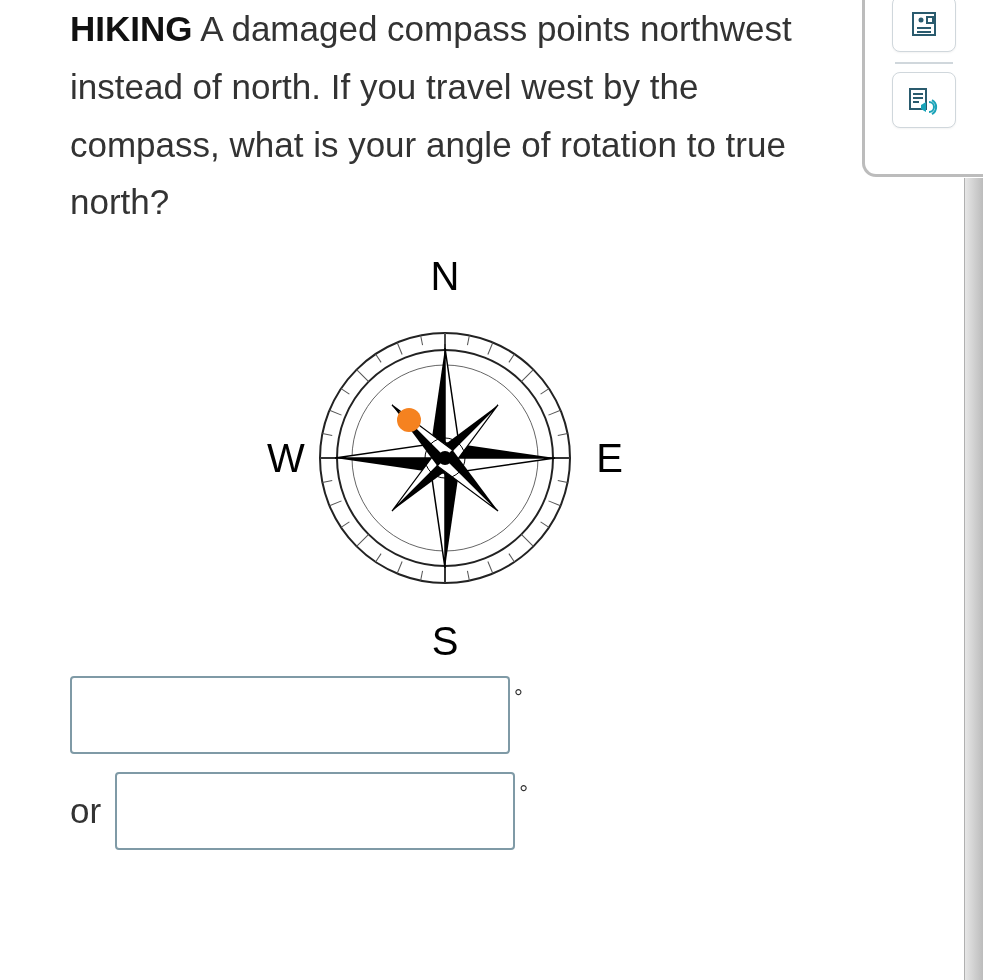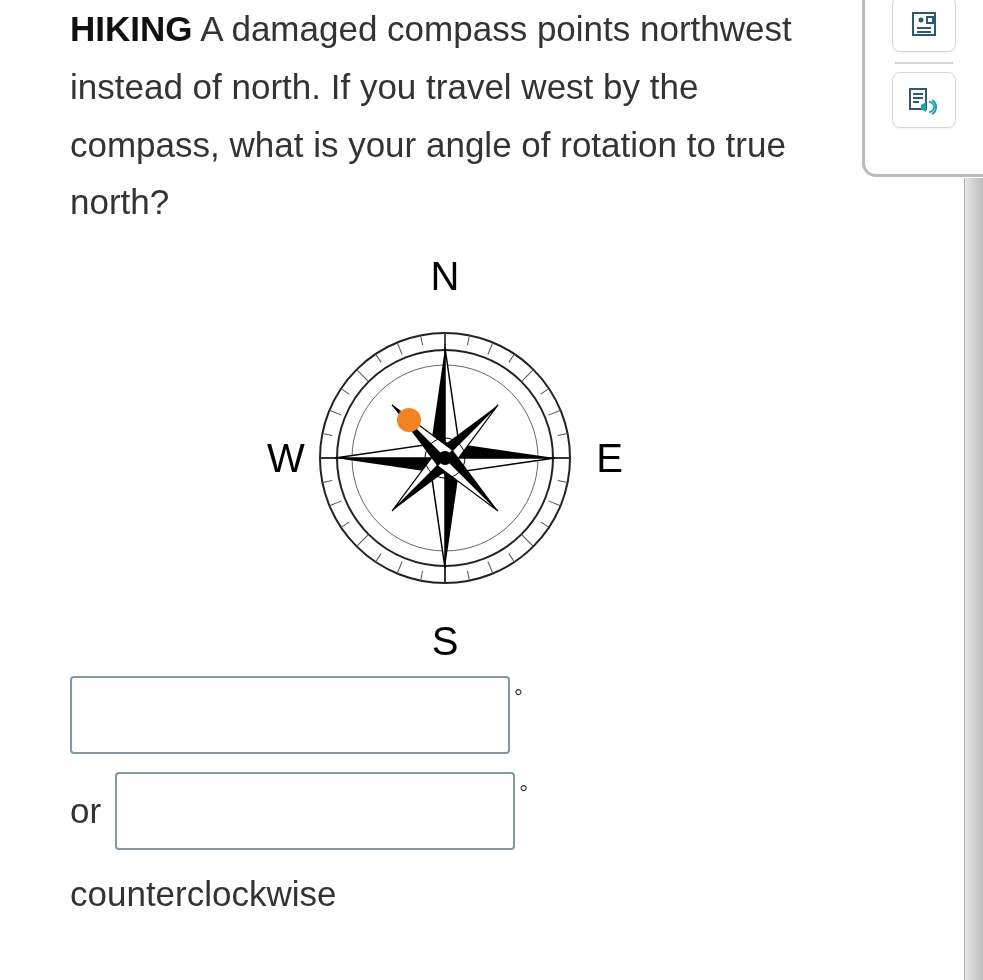--- a/index.html
+++ b/index.html
@@ -192,23 +192,20 @@
       <div class="answer-block">
         <div class="row1">
           <input class="answer-box" type="text" style="">
           <span class="deg">°</span>
         </div>
         <div class="row2">
           <span>or</span>
           <input class="answer-box" type="text" style="width: 400px;">
           <span class="deg">°</span>
         </div>
-        <div class="row3">
-          <span>counterclockwise</span>
-        </div>
       </div>
 
     </div>
   </div>
 
   <div class="side-panel">
     <div class="side-btn" style="margin-top:-4px;">
       <svg width="30" height="30" viewBox="0 0 30 30">
         <rect x="4" y="4" width="22" height="22" fill="none" stroke="#2a5b6e" stroke-width="2"></rect>
         <circle cx="12" cy="11" r="2.5" fill="#2a5b6e"></circle>

